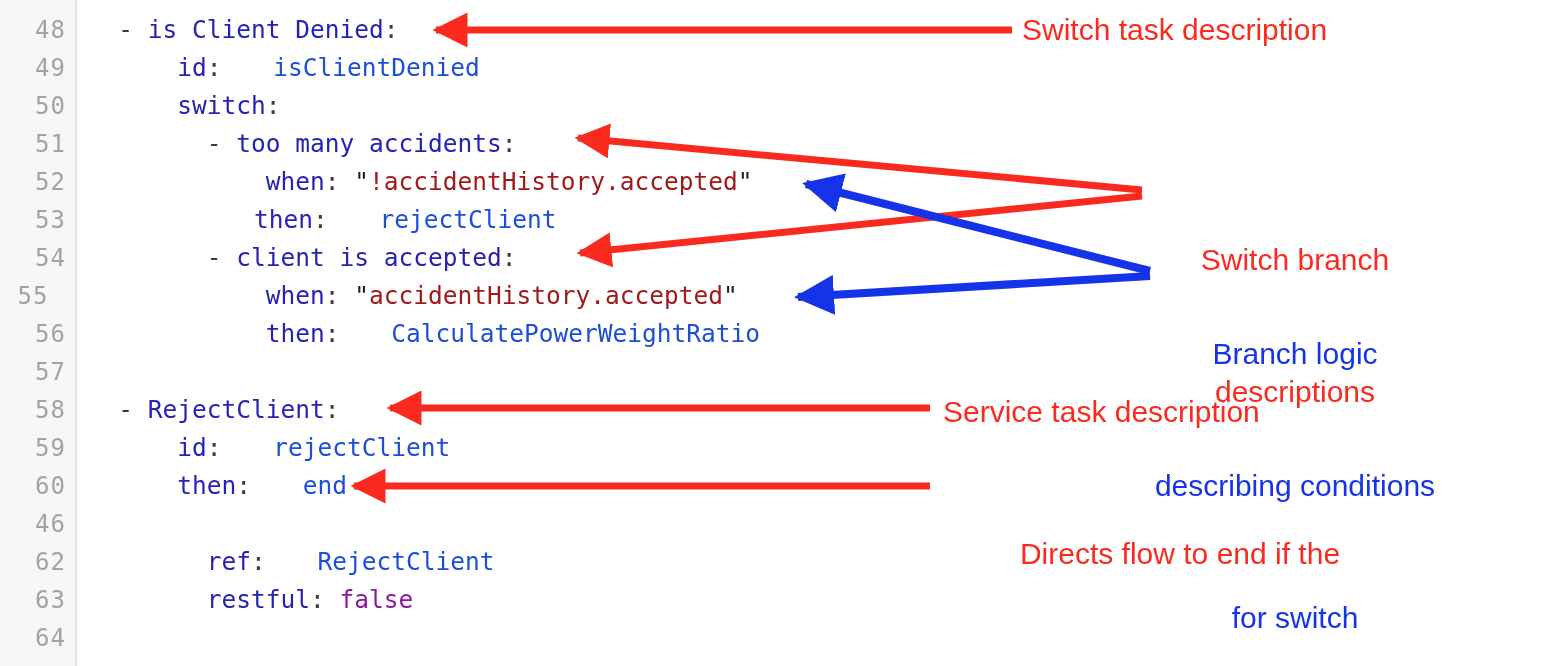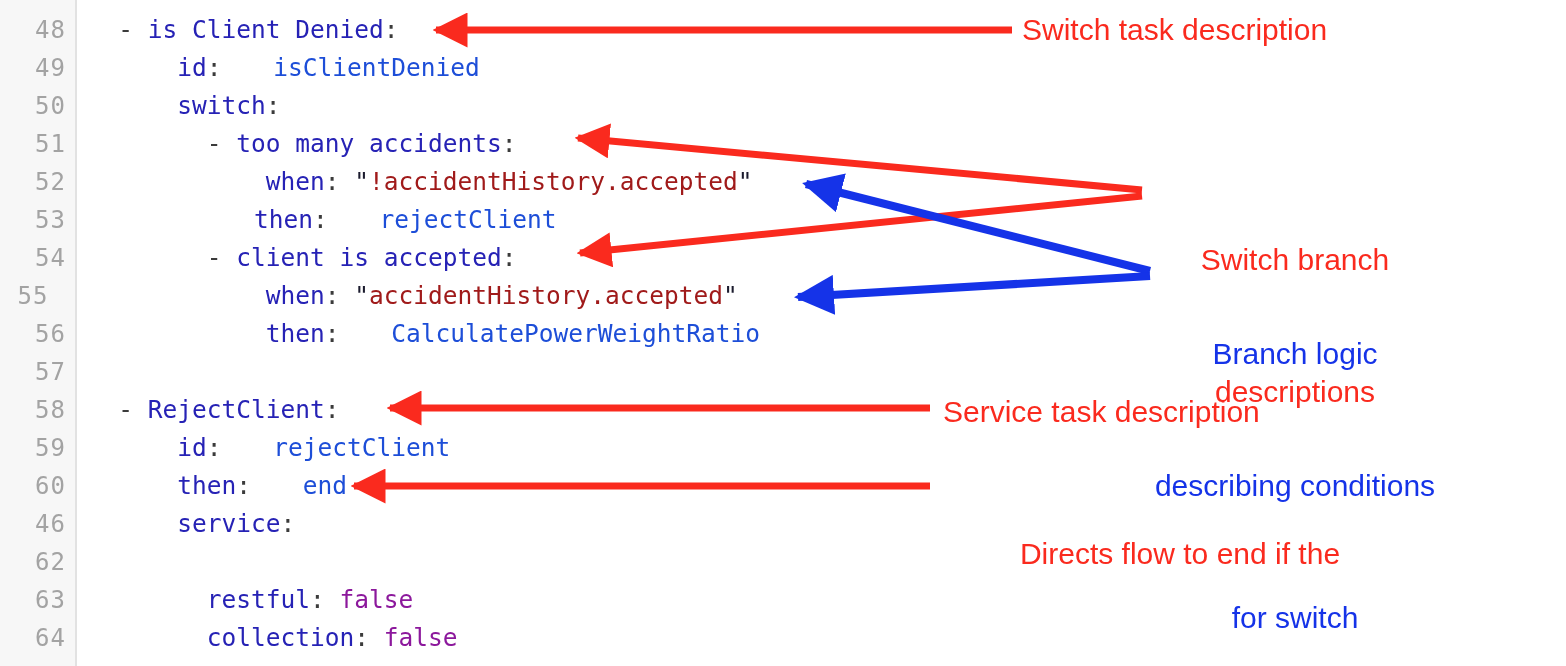--- a/index.html
+++ b/index.html
@@ -116,23 +116,22 @@
       <div class="codeline" style="top: 125px; left: 206.75px;"><span class="tok-dash">- </span><span class="tok-key">too many accidents</span><span class="tok-punct">:</span></div>
       <div class="codeline" style="top: 163px; left: 265.75px;"><span class="tok-key">when</span><span class="tok-punct">: </span><span class="tok-quote">"</span><span class="tok-str">!accidentHistory.accepted</span><span class="tok-quote">"</span></div>
       <div class="codeline" style="top: 201px; left: 254px;"><span class="tok-key">then</span><span class="tok-punct">: </span><span class="tok-plain">rejectClient</span></div>
       <div class="codeline" style="top: 239px; left: 206.75px;"><span class="tok-dash">- </span><span class="tok-key">client is accepted</span><span class="tok-punct">:</span></div>
       <div class="codeline" style="top: 277px; left: 265.75px;"><span class="tok-key">when</span><span class="tok-punct">: </span><span class="tok-quote">"</span><span class="tok-str">accidentHistory.accepted</span><span class="tok-quote">"</span></div>
       <div class="codeline" style="top: 315px; left: 265.75px;"><span class="tok-key">then</span><span class="tok-punct">: </span><span class="tok-plain">CalculatePowerWeightRatio</span></div>
       <div class="codeline" style="top: 353px; left: 74px;"></div>
       <div class="codeline" style="top: 391px; left: 118.25px;"><span class="tok-dash">- </span><span class="tok-key">RejectClient</span><span class="tok-punct">:</span></div>
       <div class="codeline" style="top: 429px; left: 177.25px;"><span class="tok-key">id</span><span class="tok-punct">: </span><span class="tok-plain">rejectClient</span></div>
       <div class="codeline" style="top: 467px; left: 177.25px;"><span class="tok-key">then</span><span class="tok-punct">: </span><span class="tok-plain">end</span></div>
-      <div class="codeline" style="top: 505px; left: 177.25px;"><span class="tok-key">service</span><span class="tok-punct">:</span></div>
+      <div class="codeline" style="top: 543px; left: 206.75px;"><span class="tok-key">ref</span><span class="tok-punct">: </span><span class="tok-plain">RejectClient</span></div>
       <div class="codeline" style="top: 581px; left: 206.75px;"><span class="tok-key">restful</span><span class="tok-punct">: </span><span class="tok-bool">false</span></div>
-      <div class="codeline" style="top: 619px; left: 206.75px;"><span class="tok-key">collection</span><span class="tok-punct">: </span><span class="tok-bool">false</span></div>
     </div>
 
   <svg id="overlay" viewBox="0 0 1566 666" width="1566" height="666" xmlns="http://www.w3.org/2000/svg">
     <defs>
       <marker id="arrowRed" viewBox="0 0 10 10" refX="9" refY="5" markerWidth="5" markerHeight="5" orient="auto-start-reverse">
         <path d="M 0 0 L 10 5 L 0 10 z" fill="#fa2a1e"></path>
       </marker>
       <marker id="arrowBlue" viewBox="0 0 10 10" refX="9" refY="5" markerWidth="5" markerHeight="5" orient="auto-start-reverse">
         <path d="M 0 0 L 10 5 L 0 10 z" fill="#1533e8"></path>
       </marker>

